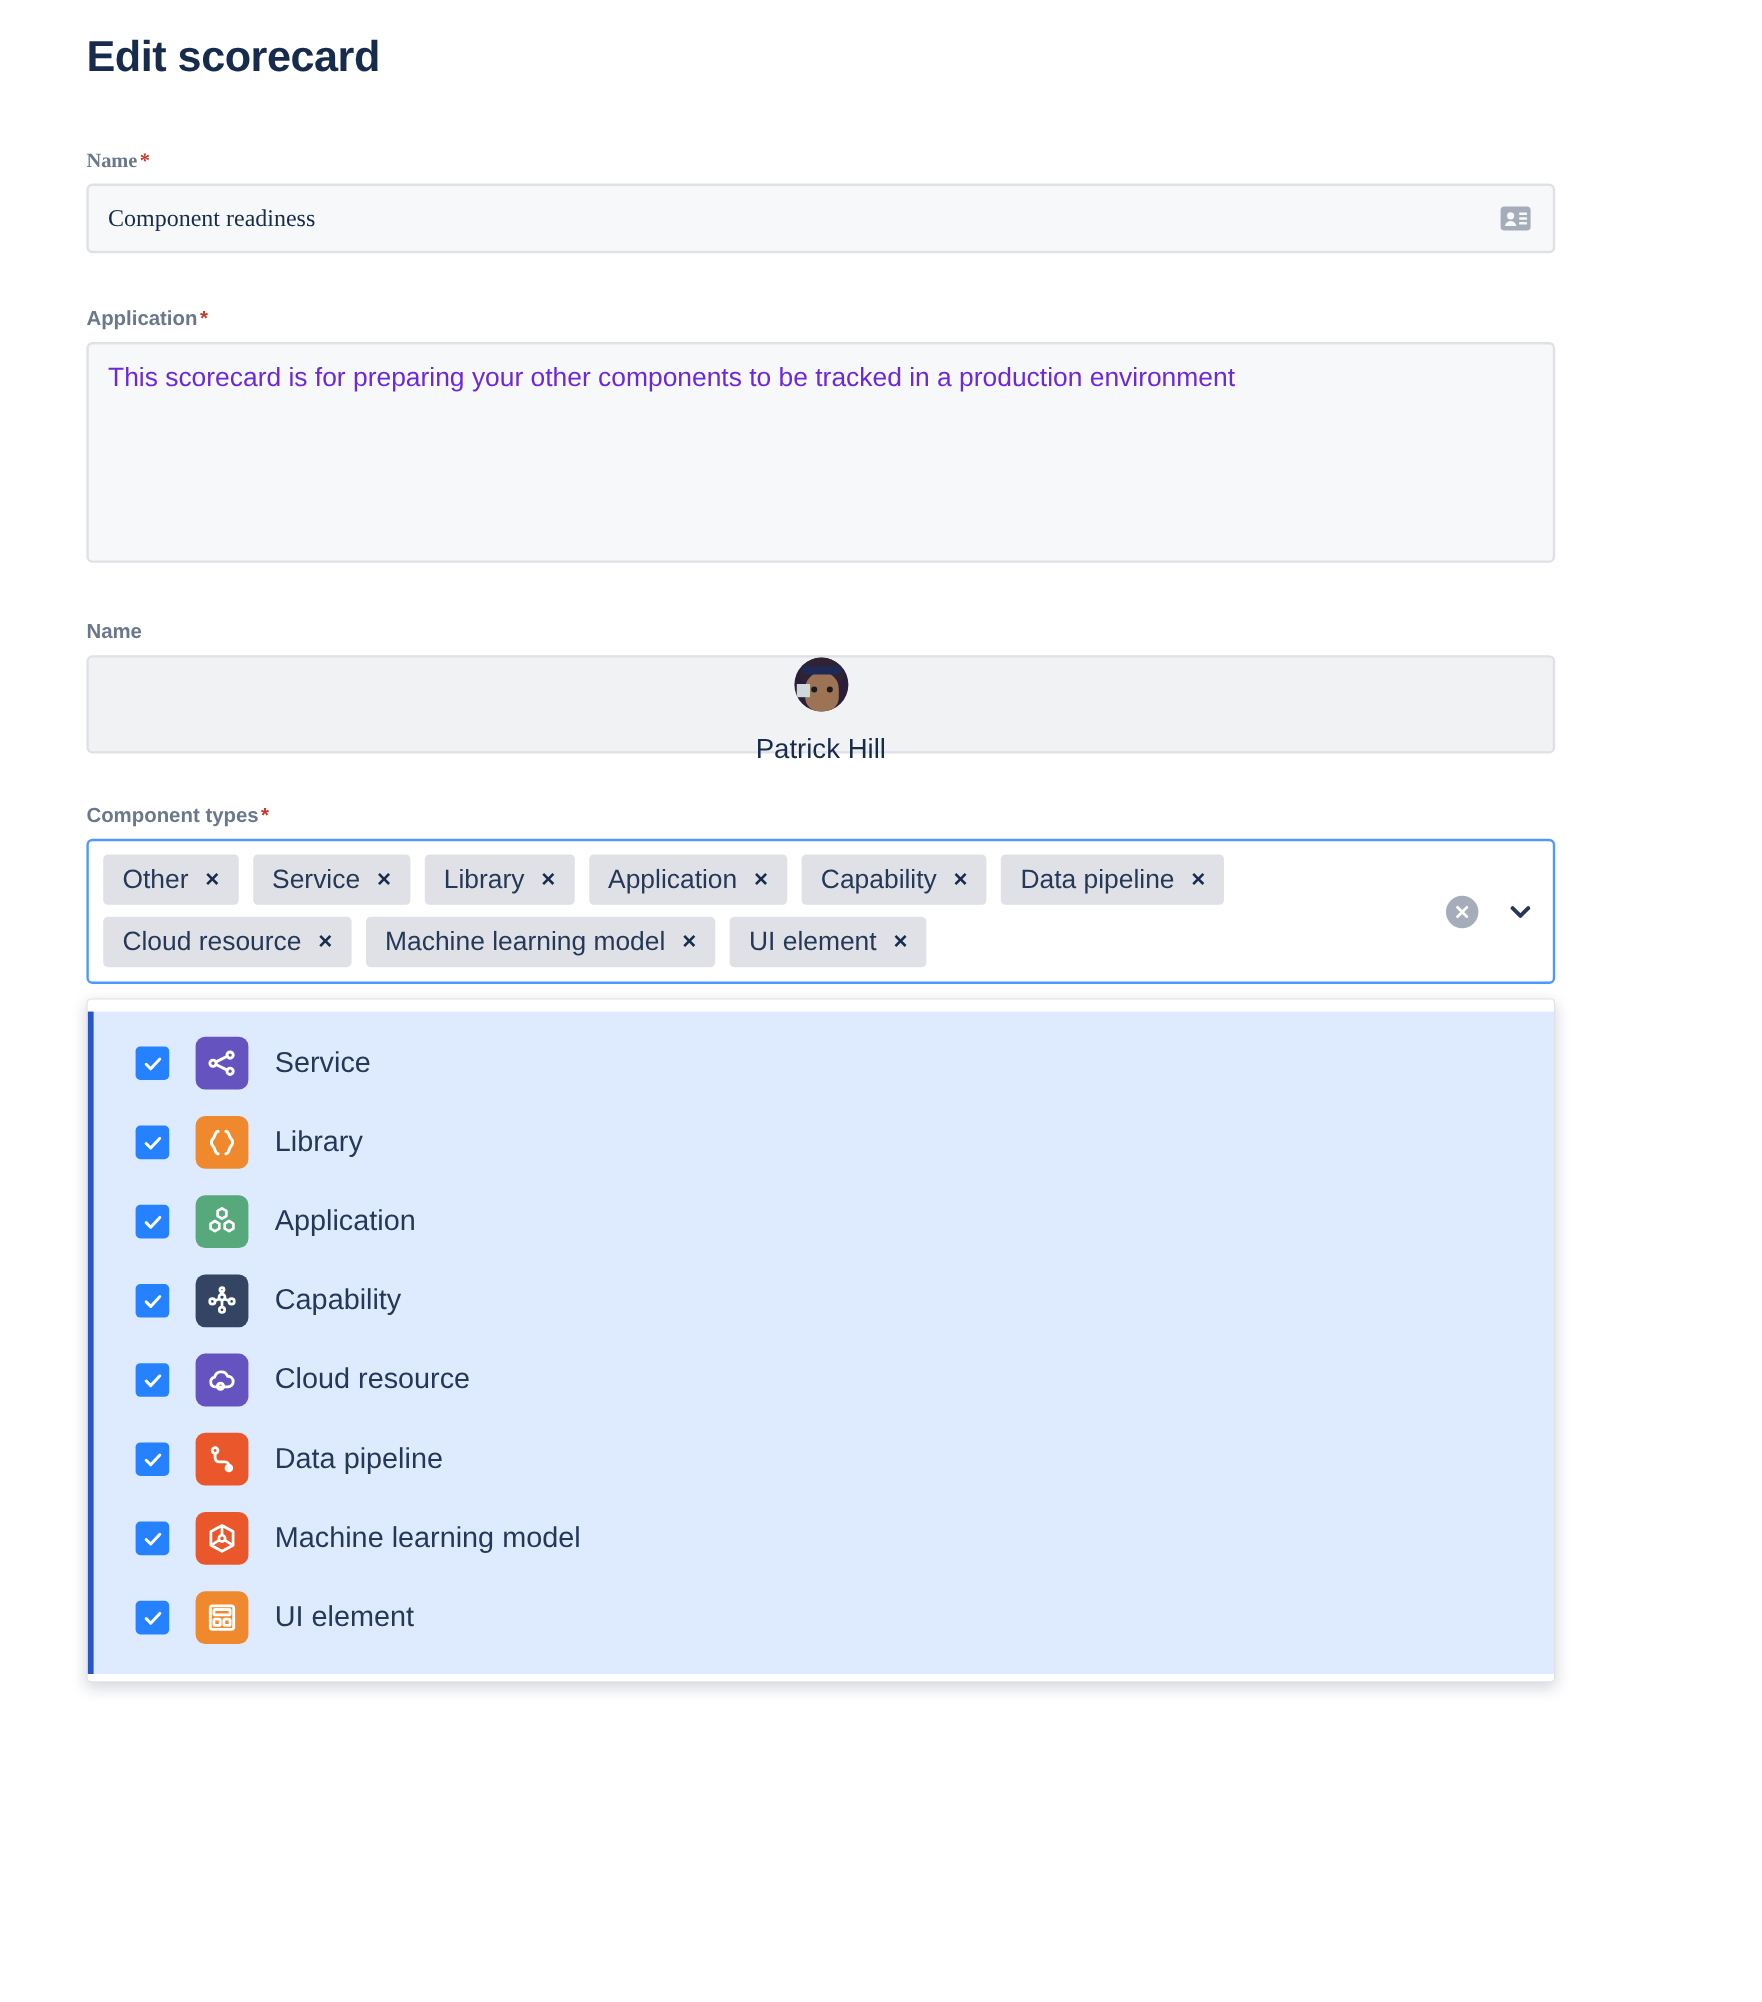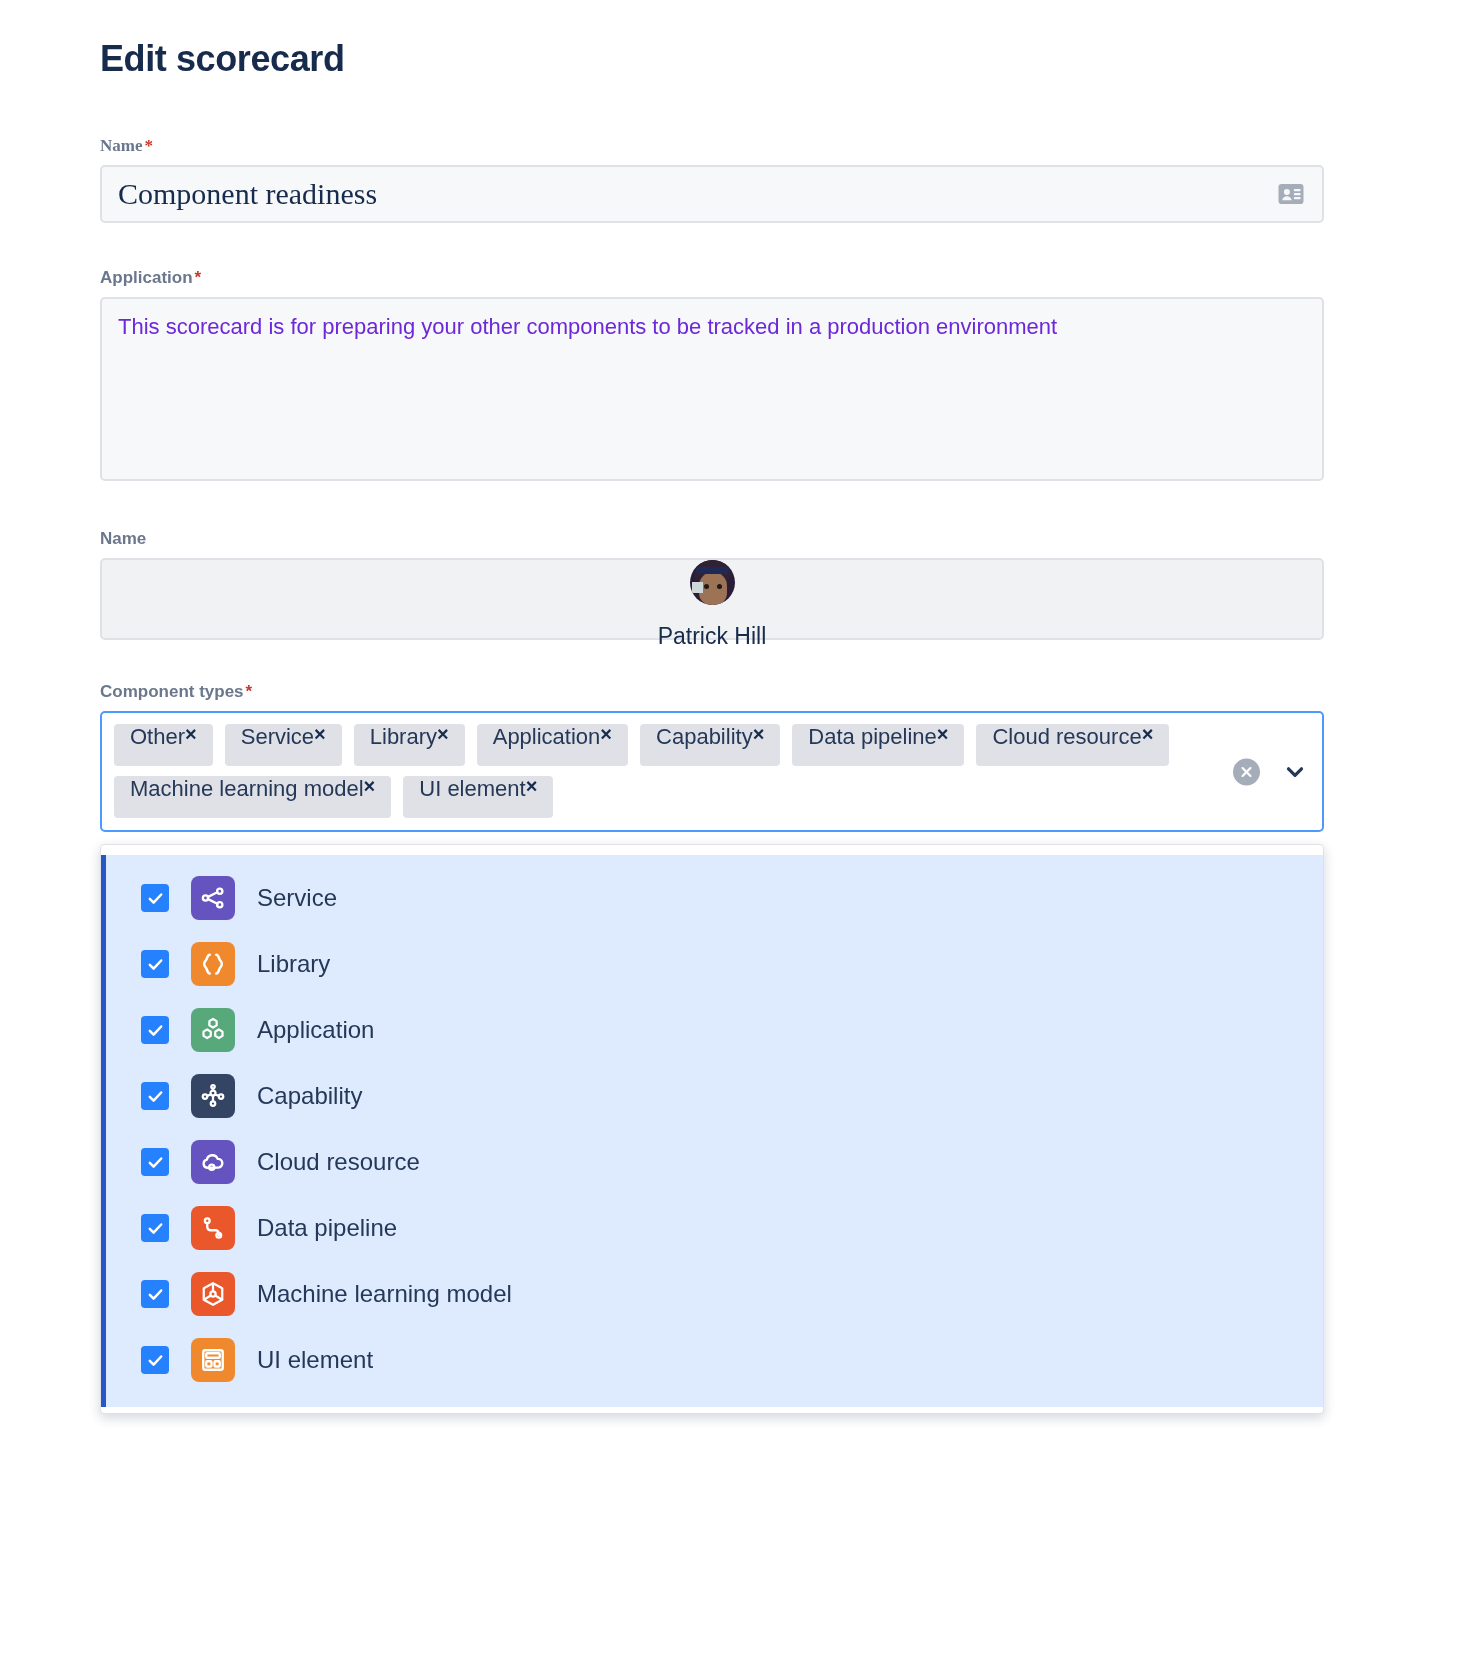--- a/index.html
+++ b/index.html
@@ -8,21 +8,21 @@
     background: #ffffff;
     font-family: "Liberation Sans", sans-serif;
   }
   .page {
     position: relative;
     width: 1468px;
     height: 1668px;
     background: #ffffff;
     overflow: hidden;
   }
-  .inner { padding: 12px 72px; margin-left: 28px; }
+  .inner { padding: 0 72px; }
 
   .page-title {
     font-size: 36px;
     font-weight: 700;
     color: #172B4D;
     letter-spacing: -0.4px;
     margin: 0;
     padding-top: 26px;
   }
 
@@ -40,21 +40,21 @@
 
   .text-input {
     width: 1224px;
     height: 58px;
     background: #F7F8F9;
     border: 2px solid #DFE1E6;
     border-radius: 5px;
     display: flex;
     align-items: center;
     padding: 0 16px;
-    font-size: 30px;
+    font-size: 20px;
     color: #172B4D;
   }
   .text-input .val { flex: 1; }
 
   .name-icon { width: 30px; height: 30px; display: block; }
 
   .textarea-box {
     width: 1224px;
     height: 184px;
     background: #F7F8F9;
@@ -114,21 +114,22 @@
   .tags-wrap {
     display: flex; flex-wrap: wrap;
     gap: 10px 12px;
     width: 1090px;
   }
   .tag {
     background: #DFE1E6;
     border-radius: 4px;
     height: 42px;
     display: inline-flex;
-    align-items: flex-start;
+    align-items: center;
+    gap: 14px;
     padding: 0 16px;
     font-size: 22px;
     color: #253858;
     white-space: nowrap;
   }
   .tag .x { font-size: 20px; font-weight: 700; color: #172B4D; cursor: pointer; line-height: 1; }
   .tags-actions {
     position: absolute;
     right: 14px;
     top: 50%;

